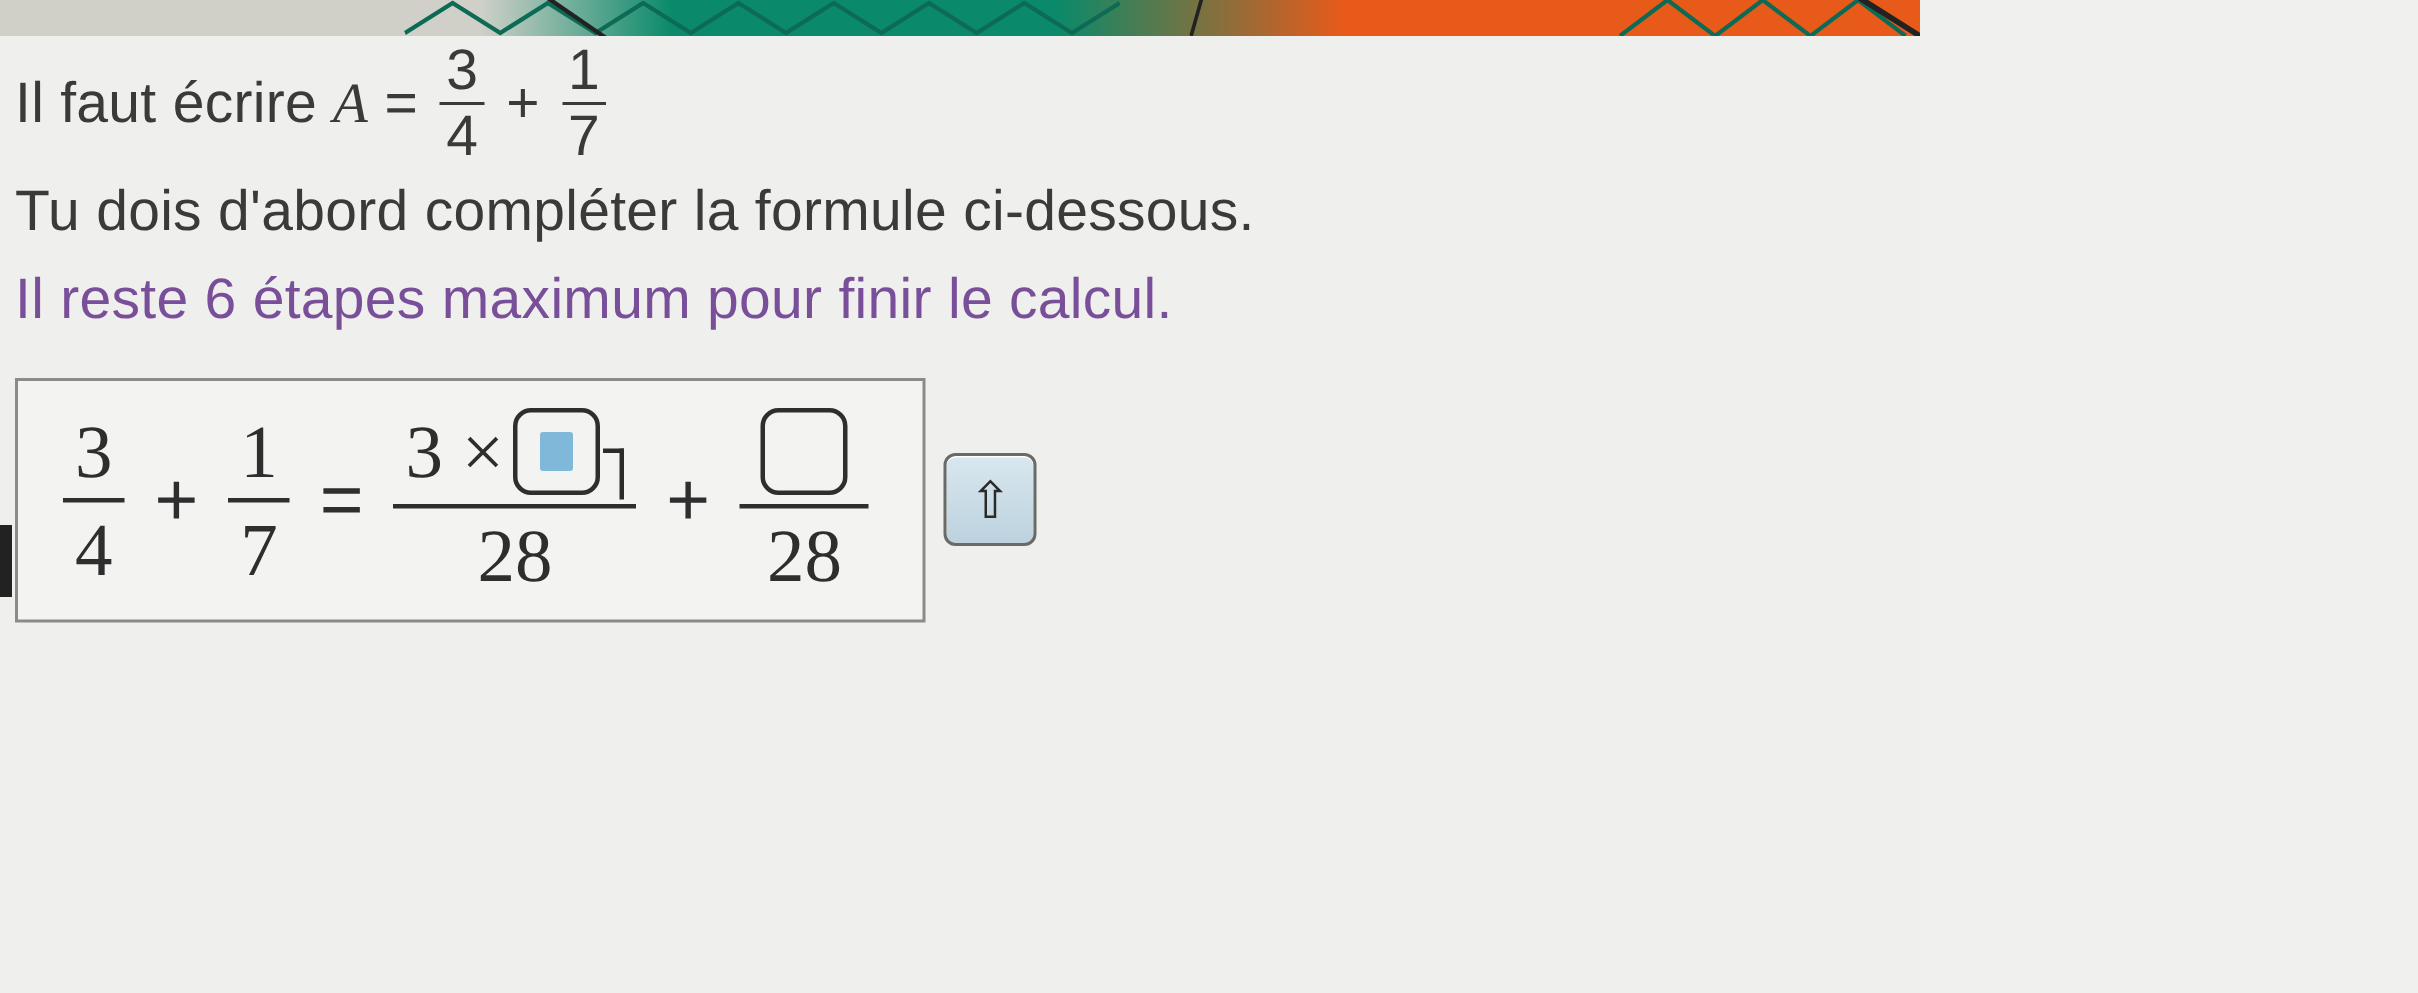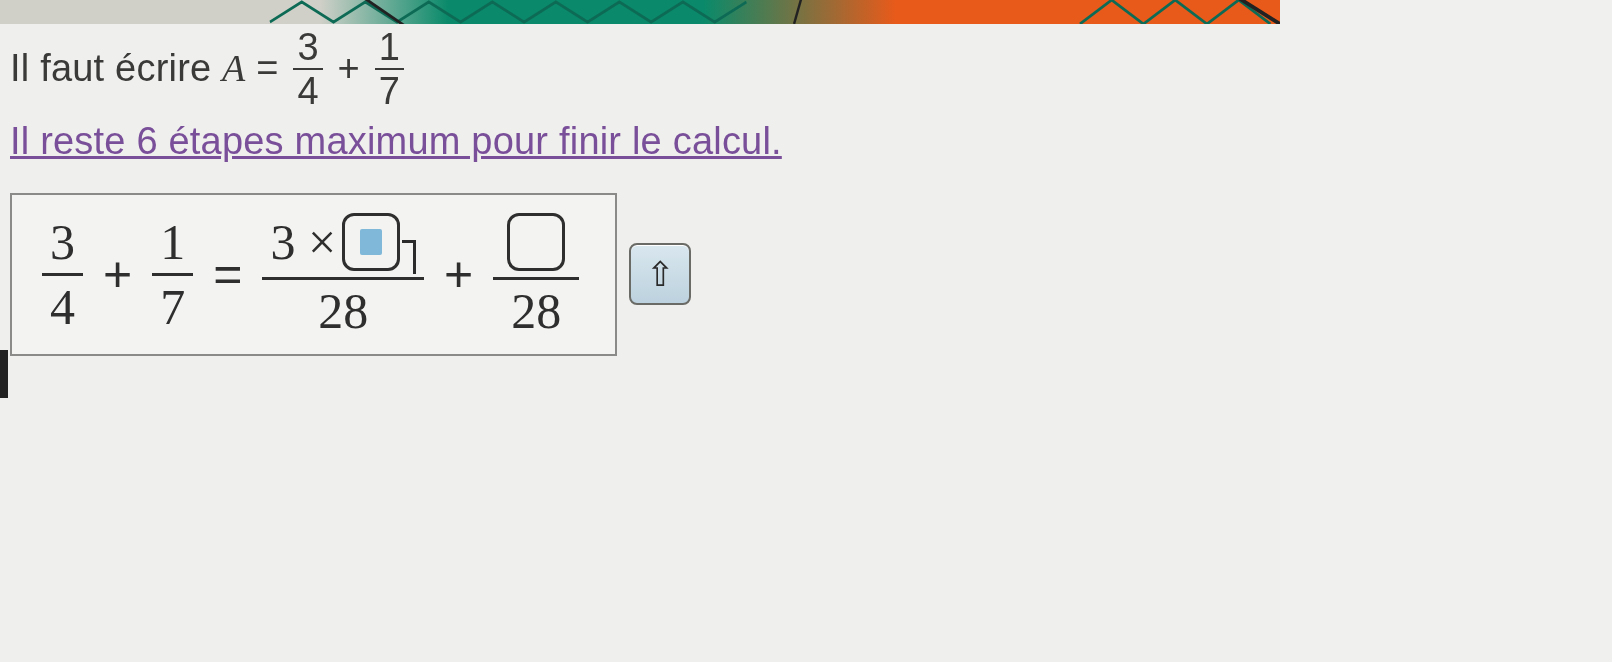--- a/index.html
+++ b/index.html
@@ -35,21 +35,21 @@
     top: 30px;
     right: 6px;
     color: #353535;
   }
   .line {
     font-size: 38px;
     line-height: 1.55;
     color: #3a3a38;
     letter-spacing: 0.2px;
   }
-  .line.purple { color: #7a4f9a; text-decoration: underline; }
+  .line.purple { color: #7a4f9a; }
   .nowrap { white-space: nowrap; }
   
   .ifrac {
     display: inline-flex;
     flex-direction: column;
     vertical-align: middle;
     text-align: center;
     line-height: 1;
     margin: 0 4px;
     position: relative;
@@ -178,20 +178,21 @@
       </span>
       <span>+</span>
       <span class="ifrac">
         <span class="n">1</span>
         <span class="d">7</span>
       </span>
     </div>
 
 
 
+    <div class="line">Tu dois d'abord compléter la formule ci-dessous.</div>
 
     <div class="line purple">Il reste 6 étapes maximum pour finir le calcul.</div>
 
     <div class="eq-wrap">
       <div class="eq-box">
 
         <span class="bfrac">
           <span class="bn">3</span>
           <span class="bd">4</span>
         </span>

